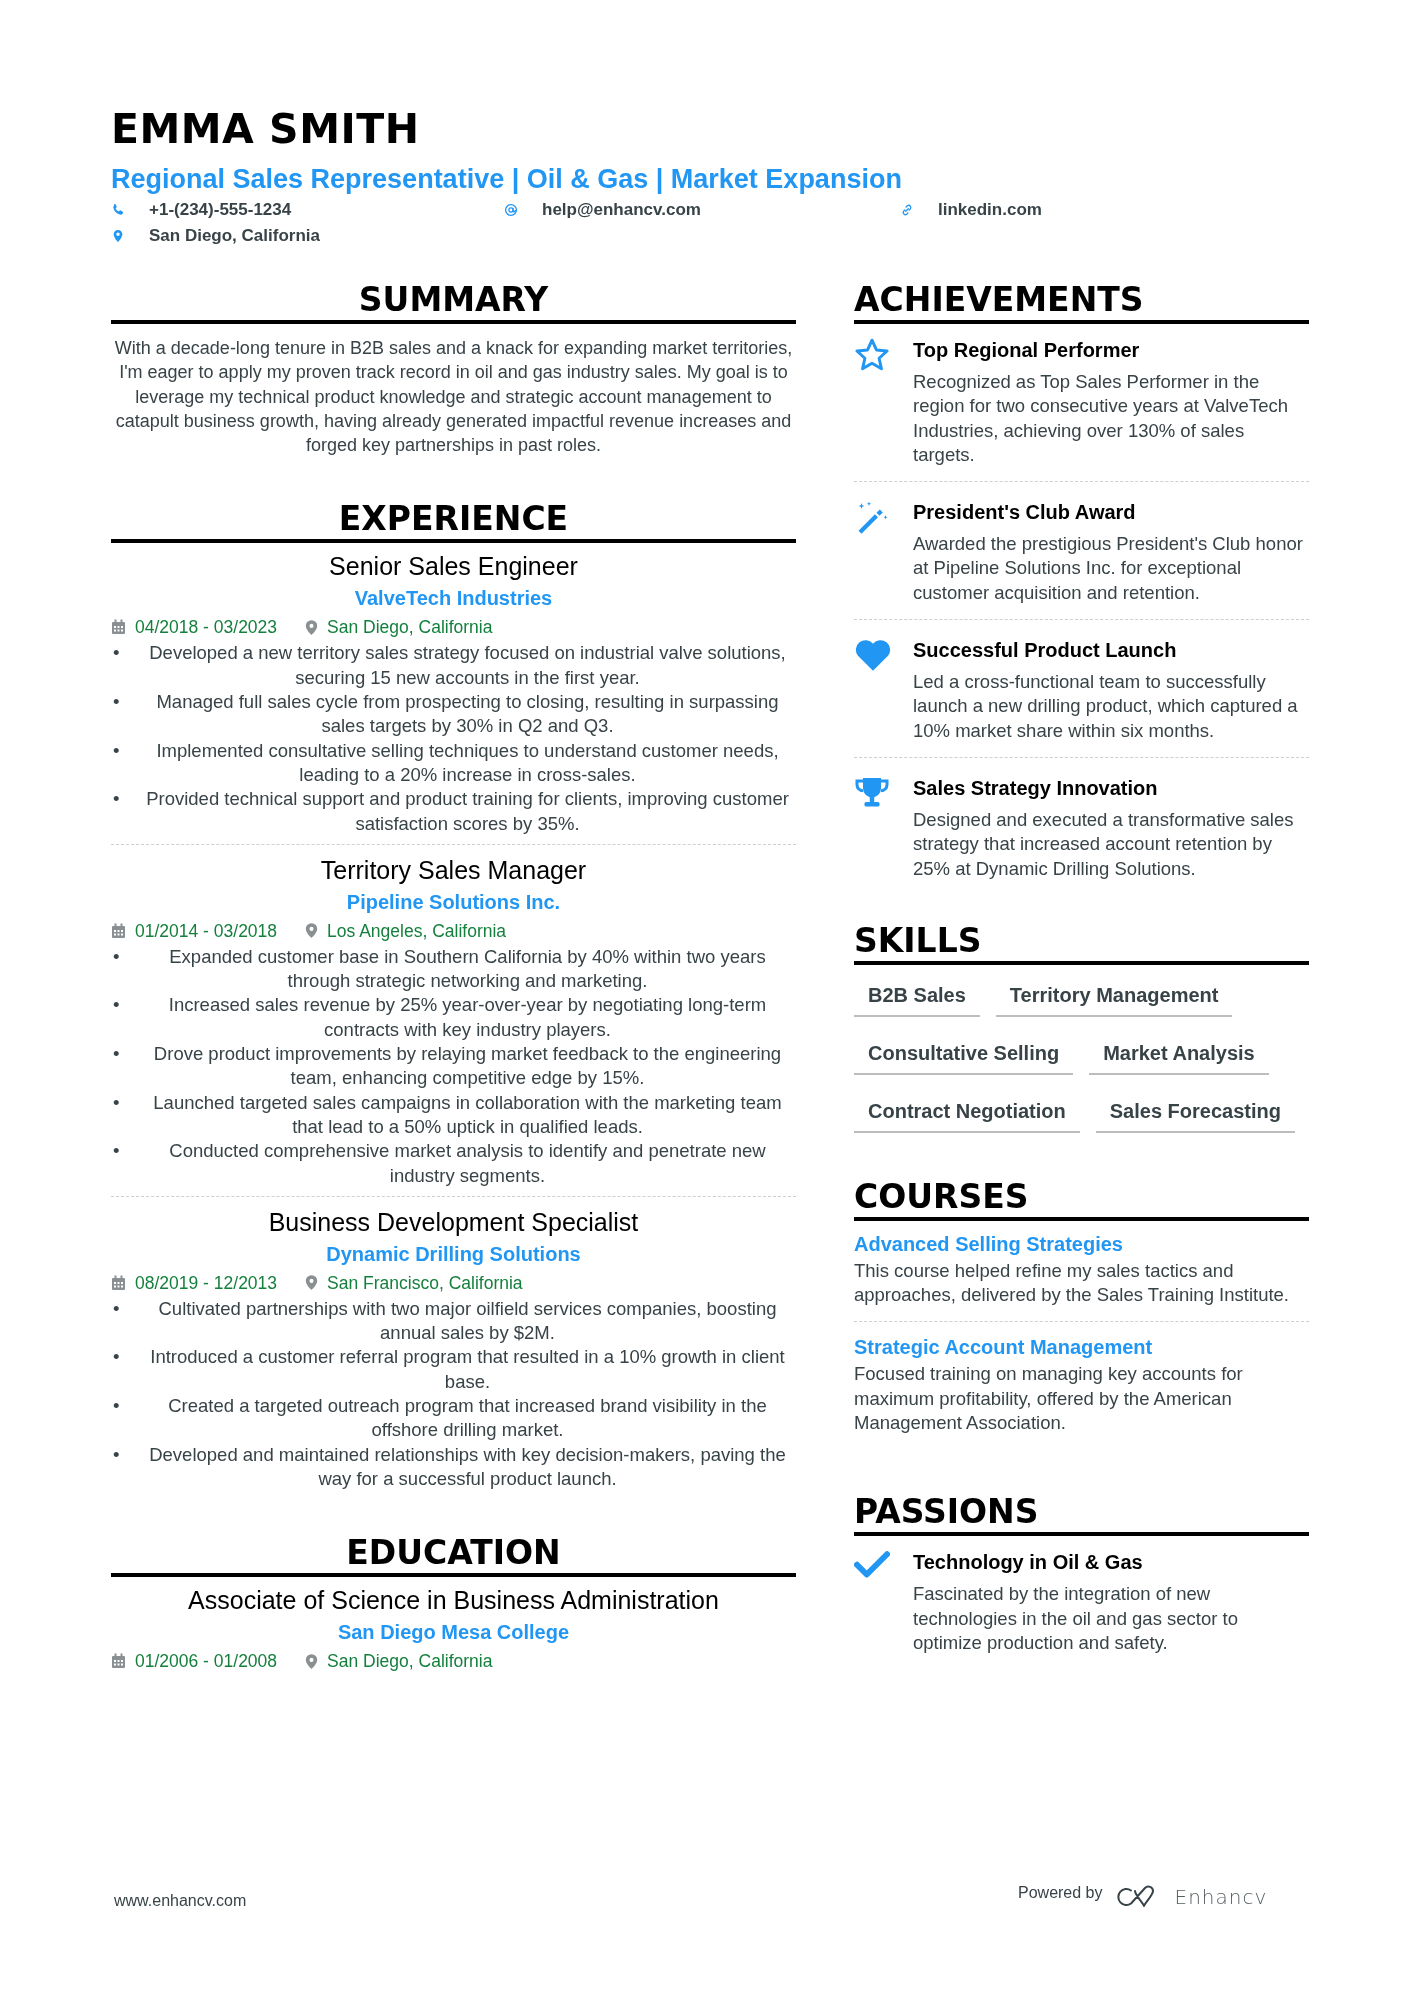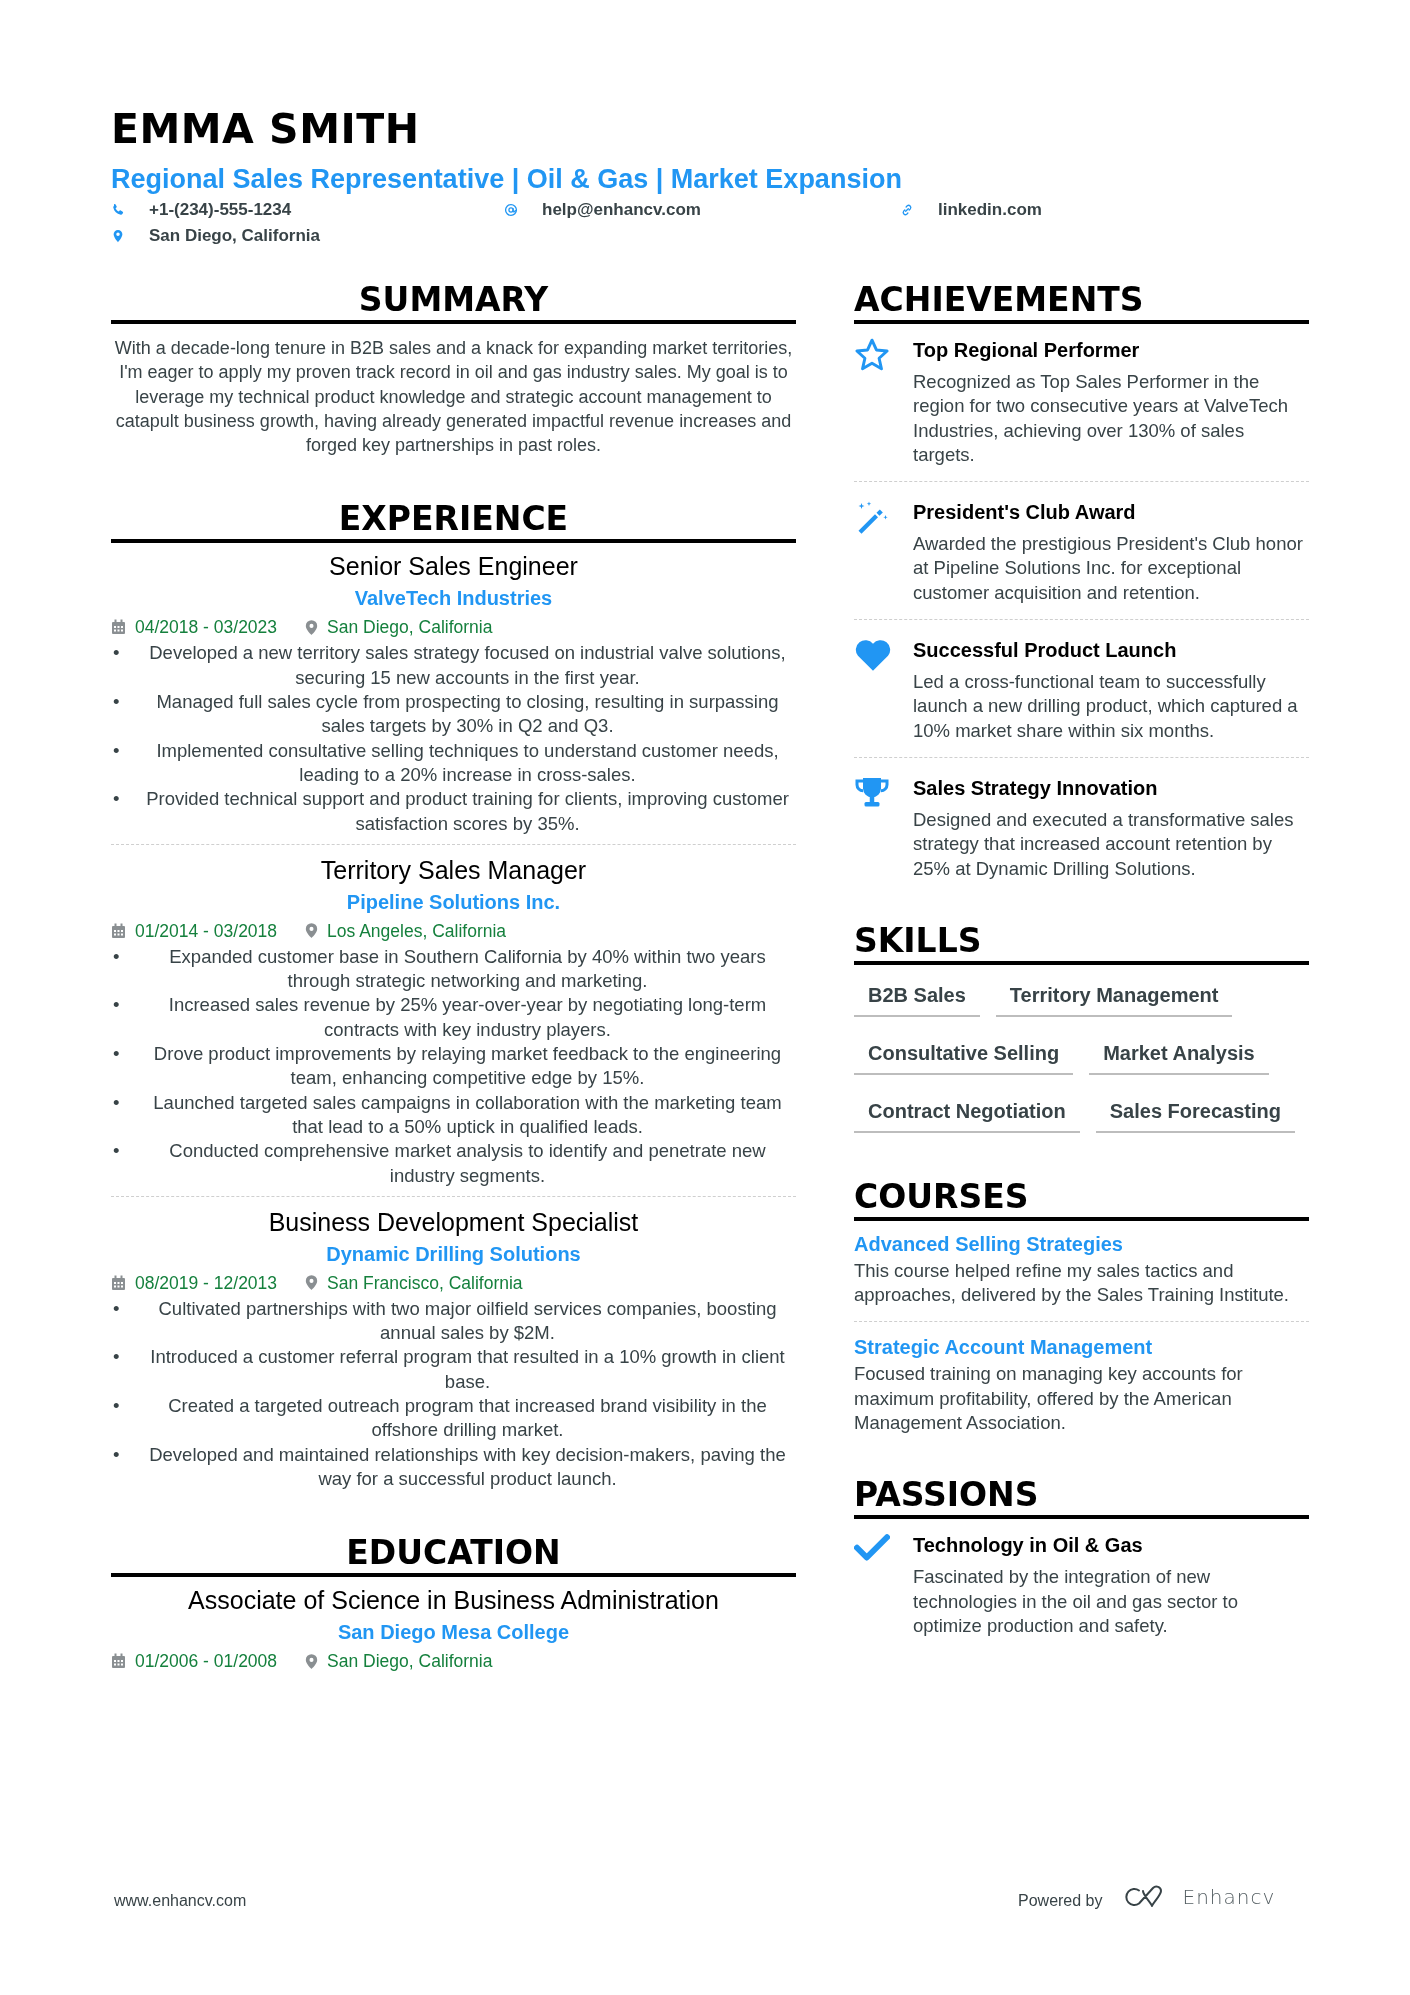--- a/index.html
+++ b/index.html
@@ -47,21 +47,21 @@
   .skill { font-size: 20px; font-weight: 700; color: #384347; padding: 0 14px 8px 14px; border-bottom: 2px solid #bdbdbd; line-height: 24px; }
 
   
   .course { padding: 4px 0 14px 0; }
   .course + .course { border-top: 1.5px dashed #cfcfcf; padding-top: 10px; }
   .course-title { font-size: 20px; font-weight: 700; color: #2196f3; line-height: 30px; }
   .course-desc { font-size: 18.5px; line-height: 24.3px; color: #384347; }
 
   
   .footer-left { position: absolute; left: 114px; top: 1892px; font-size: 16px; color: #384347; }
-  .footer-right { position: absolute; left: 1018px; top: 1884px; display: flex; align-items: flex-end; gap: 20px; }
+  .footer-right { position: absolute; left: 1018px; top: 1884px; display: flex; align-items: flex-start; gap: 12px; }
   .powered { font-size: 16px; color: #384347; }
   .brand { display: flex; align-items: center; gap: 14px; font-size: 20px; color: #555f63; letter-spacing: 1px; font-family: "DejaVu Sans", sans-serif; font-weight: 300; }
 </style>
 </head>
 <body>
 
 <div class="header">
   <div class="name">EMMA SMITH</div>
   <div class="headline">Regional Sales Representative | Oil &amp; Gas | Market Expansion</div>
   <div class="contacts">
@@ -330,21 +330,21 @@
     <div class="course">
       <div class="course-title">Advanced Selling Strategies</div>
       <div class="course-desc">This course helped refine my sales tactics and approaches, delivered by the Sales Training Institute.</div>
     </div>
     <div class="course">
       <div class="course-title">Strategic Account Management</div>
       <div class="course-desc">Focused training on managing key accounts for maximum profitability, offered by the American Management Association.</div>
     </div>
   </section>
 
-  <section style="margin-top:26px;">
+  <section style="margin-top:43px;">
     <div class="section-title">PASSIONS</div>
     <div class="section-rule" style="margin-bottom:2px;"></div>
     <div class="ach">
       <div class="ach-icon">
         <svg width="36" height="28" viewBox="0 0 24 18">
             <path d="M2 9.5l6.5 6.5L22 2.5" fill="none" stroke="#2196f3" stroke-width="4" stroke-linecap="round" stroke-linejoin="round"></path>
           </svg>
       </div>
       <div>
         <div class="ach-title">Technology in Oil &amp; Gas</div>

